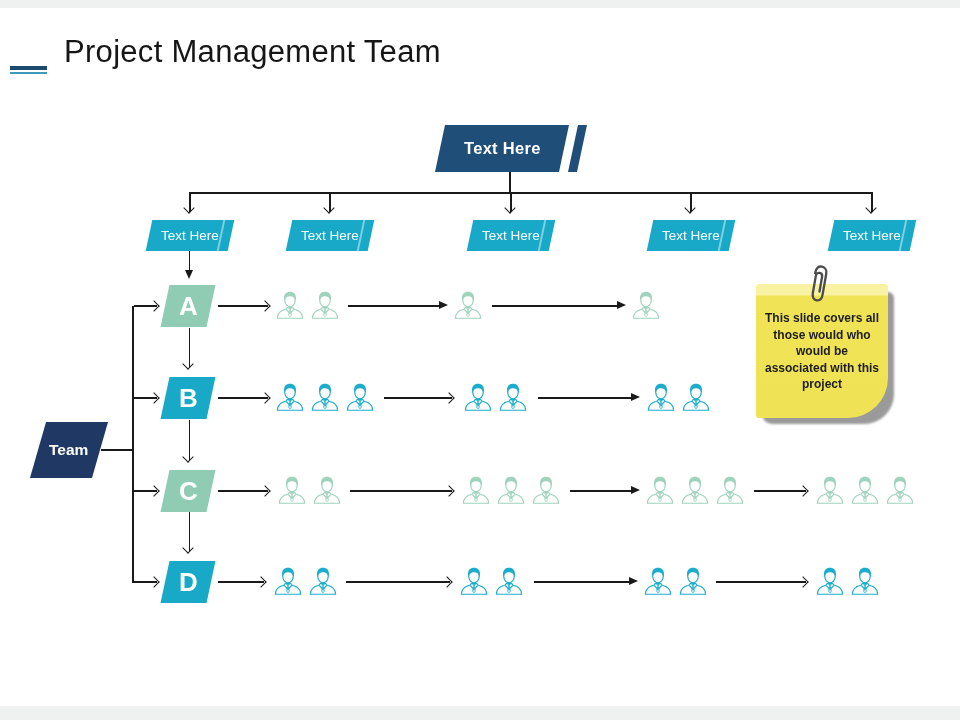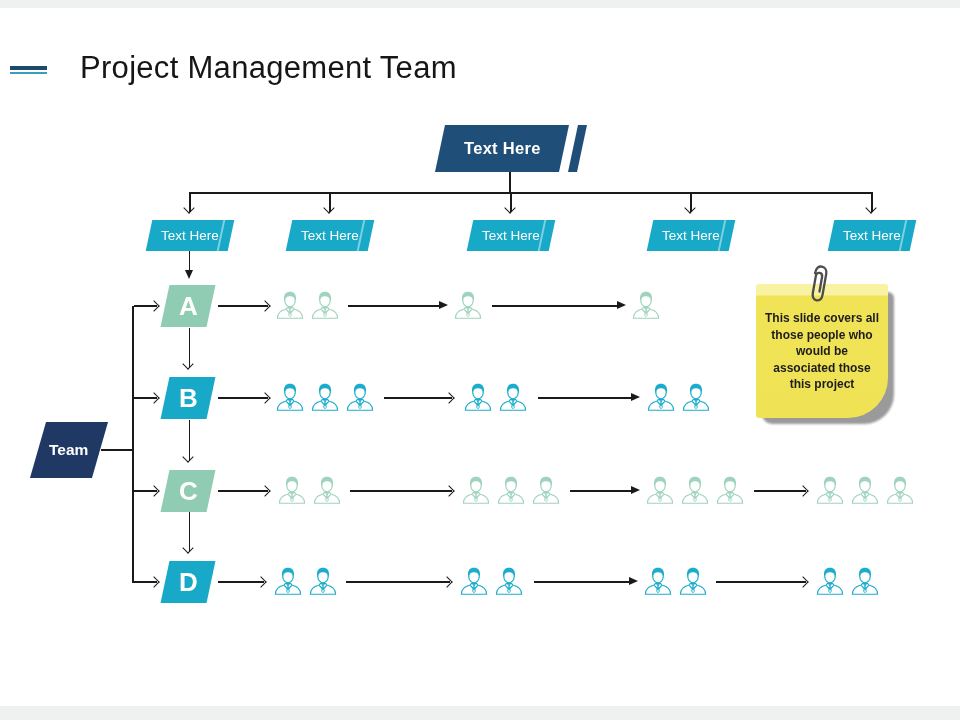--- a/index.html
+++ b/index.html
@@ -58,21 +58,21 @@
       <path d="M14.5 20.4 L15.5 20.4 L16.2 24.6 L15 26 L13.8 24.6 Z" fill="none" stroke="currentColor" stroke-width="0.9"></path>
     </symbol>
   </defs>
 </svg>
 
 <div class="slide">
 
   <div class="edgebar" style="top:0;height:8px"></div>
   <div class="edgebar" style="top:706px;height:14px"></div>
 
-  <h1 class="title" style="margin:16px">Project Management Team</h1>
+  <h1 class="title" style="margin:0">Project Management Team</h1>
   <div class="dash1"></div>
   <div class="dash2"></div>
 
   <div class="para root-banner" style="left:440px;top:125px;width:124px;height:47px">
     <span>Text Here</span>
   </div>
   <div class="para root-sliver" style="left:573px;top:125px;width:9px;height:47px"></div>
 
   <div class="ln" style="left:509.3px;top:172px;width:1.5px;height:21px"></div>
   <div class="ln" style="left:189px;top:192px;width:683.5px;height:1.5px"></div>
@@ -287,19 +287,19 @@
     <svg class="person">
         <use href="#person-sym"></use>
       </svg>
     <svg class="person">
         <use href="#person-sym"></use>
       </svg>
   </div>
 
   <div class="note-shadow"></div>
   <div class="note">
-    <div class="note-text">This slide covers all those people  who would be associated those this project</div>
+    <div class="note-text">This slide covers all those would  who would be associated with this project</div>
   </div>
   <svg class="clip" viewBox="0 0 20 34">
     <path d="M6 8 C6 3.5 8 1.8 10.5 1.8 C13 1.8 15 3.8 15 7 L15 24 C15 27.4 13.4 29.4 11 29.4 C8.6 29.4 7 27.4 7 24 L7 10 C7 8.2 8.1 7.1 9.6 7.1 C11.1 7.1 12.1 8.2 12.1 10 L12.1 22" fill="none" stroke="#4d4d4d" stroke-width="1.9" stroke-linecap="round"></path>
   </svg>
 
 </div>
 
 </body></html>

